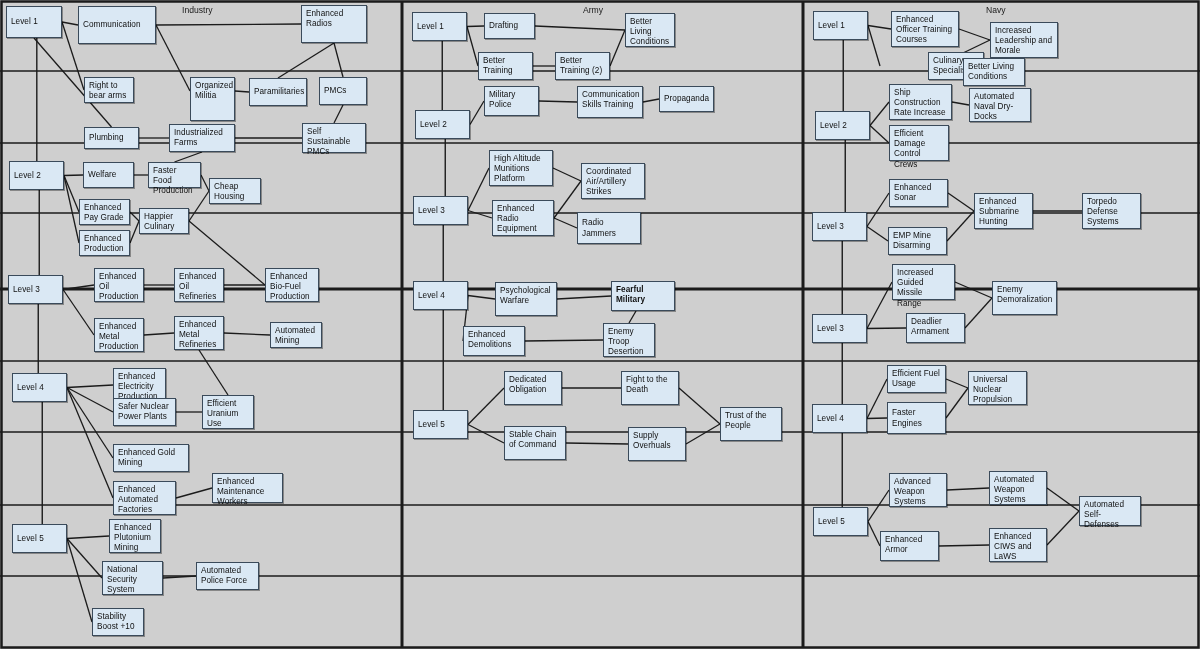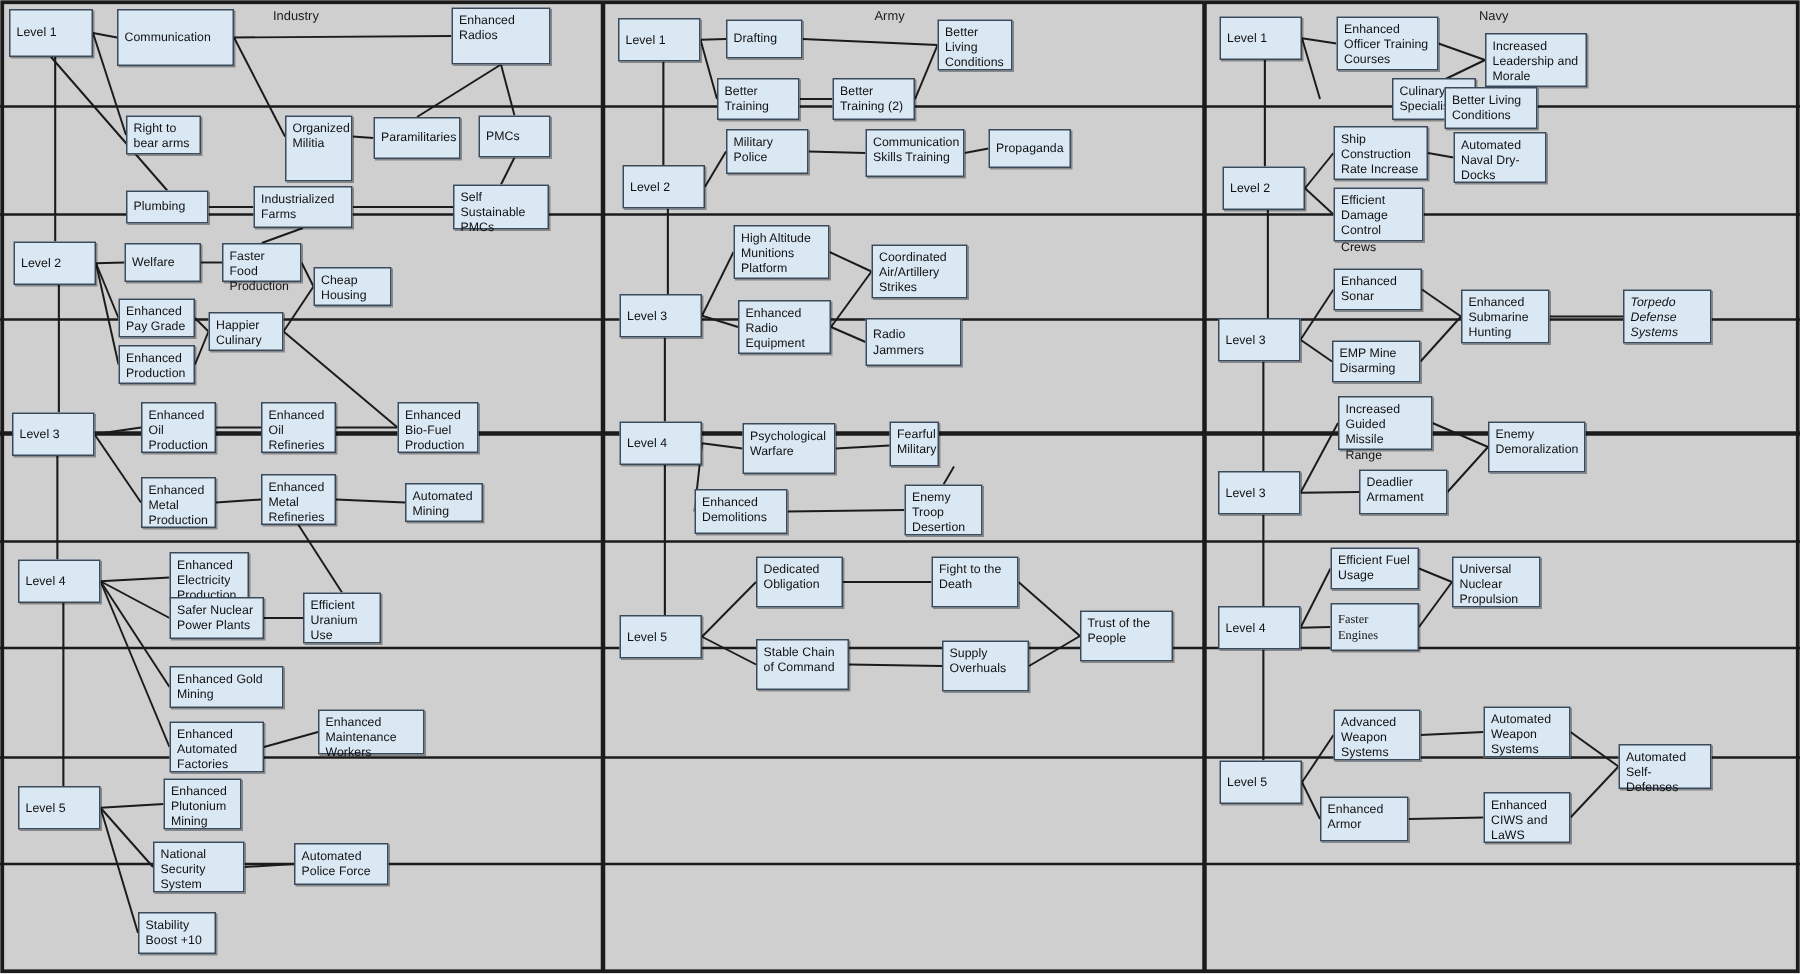--- a/index.html
+++ b/index.html
@@ -478,21 +478,21 @@
 Air/Artillery
 Strikes</div>
       <div class="node mid" style="left: 413px; top: 196px; width: 55px; height: 29px;">Level 3</div>
       <div class="node" style="left: 492px; top: 200px; width: 62px; height: 36px;">Enhanced
 Radio
 Equipment</div>
       <div class="node mid" style="left: 577px; top: 212px; width: 64px; height: 32px;">Radio Jammers</div>
       <div class="node mid" style="left: 413px; top: 281px; width: 55px; height: 29px;">Level 4</div>
       <div class="node" style="left: 495px; top: 282px; width: 62px; height: 34px;">Psychological
 Warfare</div>
-      <div class="node" style="left: 593px; top: 281px; width: 33px; height: 30px;">Fearful
+      <div class="node" style="left: 611px; top: 281px; width: 64px; height: 30px; font-weight: bold;">Fearful
 Military</div>
       <div class="node" style="left: 463px; top: 326px; width: 62px; height: 30px;">Enhanced
 Demolitions</div>
       <div class="node" style="left: 603px; top: 323px; width: 52px; height: 34px;">Enemy
 Troop
 Desertion</div>
       <div class="node mid" style="left: 413px; top: 410px; width: 55px; height: 29px;">Level 5</div>
       <div class="node" style="left: 504px; top: 371px; width: 58px; height: 34px;">Dedicated
 Obligation</div>
       <div class="node" style="left: 621px; top: 371px; width: 58px; height: 34px;">Fight to the
@@ -523,40 +523,40 @@
       <div class="node mid" style="left: 815px; top: 111px; width: 55px; height: 29px;">Level 2</div>
       <div class="node" style="left: 889px; top: 125px; width: 60px; height: 36px;">Efficient
 Damage
 Control Crews</div>
       <div class="node" style="left: 889px; top: 179px; width: 59px; height: 28px;">Enhanced
 Sonar</div>
       <div class="node mid" style="left: 812px; top: 212px; width: 55px; height: 29px;">Level 3</div>
       <div class="node" style="left: 974px; top: 193px; width: 59px; height: 36px;">Enhanced
 Submarine
 Hunting</div>
-      <div class="node" style="left: 1082px; top: 193px; width: 59px; height: 36px; font-style: italic;">Torpedo
+      <div class="node" style="left: 1082px; top: 193px; width: 59px; height: 36px;">Torpedo
 Defense
 Systems</div>
       <div class="node" style="left: 888px; top: 227px; width: 59px; height: 28px;">EMP Mine
 Disarming</div>
       <div class="node" style="left: 892px; top: 264px; width: 63px; height: 36px;">Increased
 Guided Missile
 Range</div>
       <div class="node" style="left: 992px; top: 281px; width: 65px; height: 34px;">Enemy
 Demoralization</div>
       <div class="node mid" style="left: 812px; top: 314px; width: 55px; height: 29px;">Level 3</div>
       <div class="node" style="left: 906px; top: 313px; width: 59px; height: 30px;">Deadlier
 Armament</div>
       <div class="node" style="left: 887px; top: 365px; width: 59px; height: 28px;">Efficient Fuel
 Usage</div>
       <div class="node" style="left: 968px; top: 371px; width: 59px; height: 34px;">Universal
 Nuclear
 Propulsion</div>
       <div class="node mid" style="left: 812px; top: 404px; width: 55px; height: 29px;">Level 4</div>
-      <div class="node mid" style="left: 887px; top: 402px; width: 59px; height: 32px; font-family: Liberation Serif, serif;">Faster Engines</div>
+      <div class="node mid" style="left: 887px; top: 402px; width: 59px; height: 32px;">Faster Engines</div>
       <div class="node" style="left: 889px; top: 473px; width: 58px; height: 34px;">Advanced
 Weapon
 Systems</div>
       <div class="node" style="left: 989px; top: 471px; width: 58px; height: 34px;">Automated
 Weapon
 Systems</div>
       <div class="node" style="left: 1079px; top: 496px; width: 62px; height: 30px;">Automated
 Self-Defenses</div>
       <div class="node mid" style="left: 813px; top: 507px; width: 55px; height: 29px;">Level 5</div>
       <div class="node" style="left: 880px; top: 531px; width: 59px; height: 30px;">Enhanced

